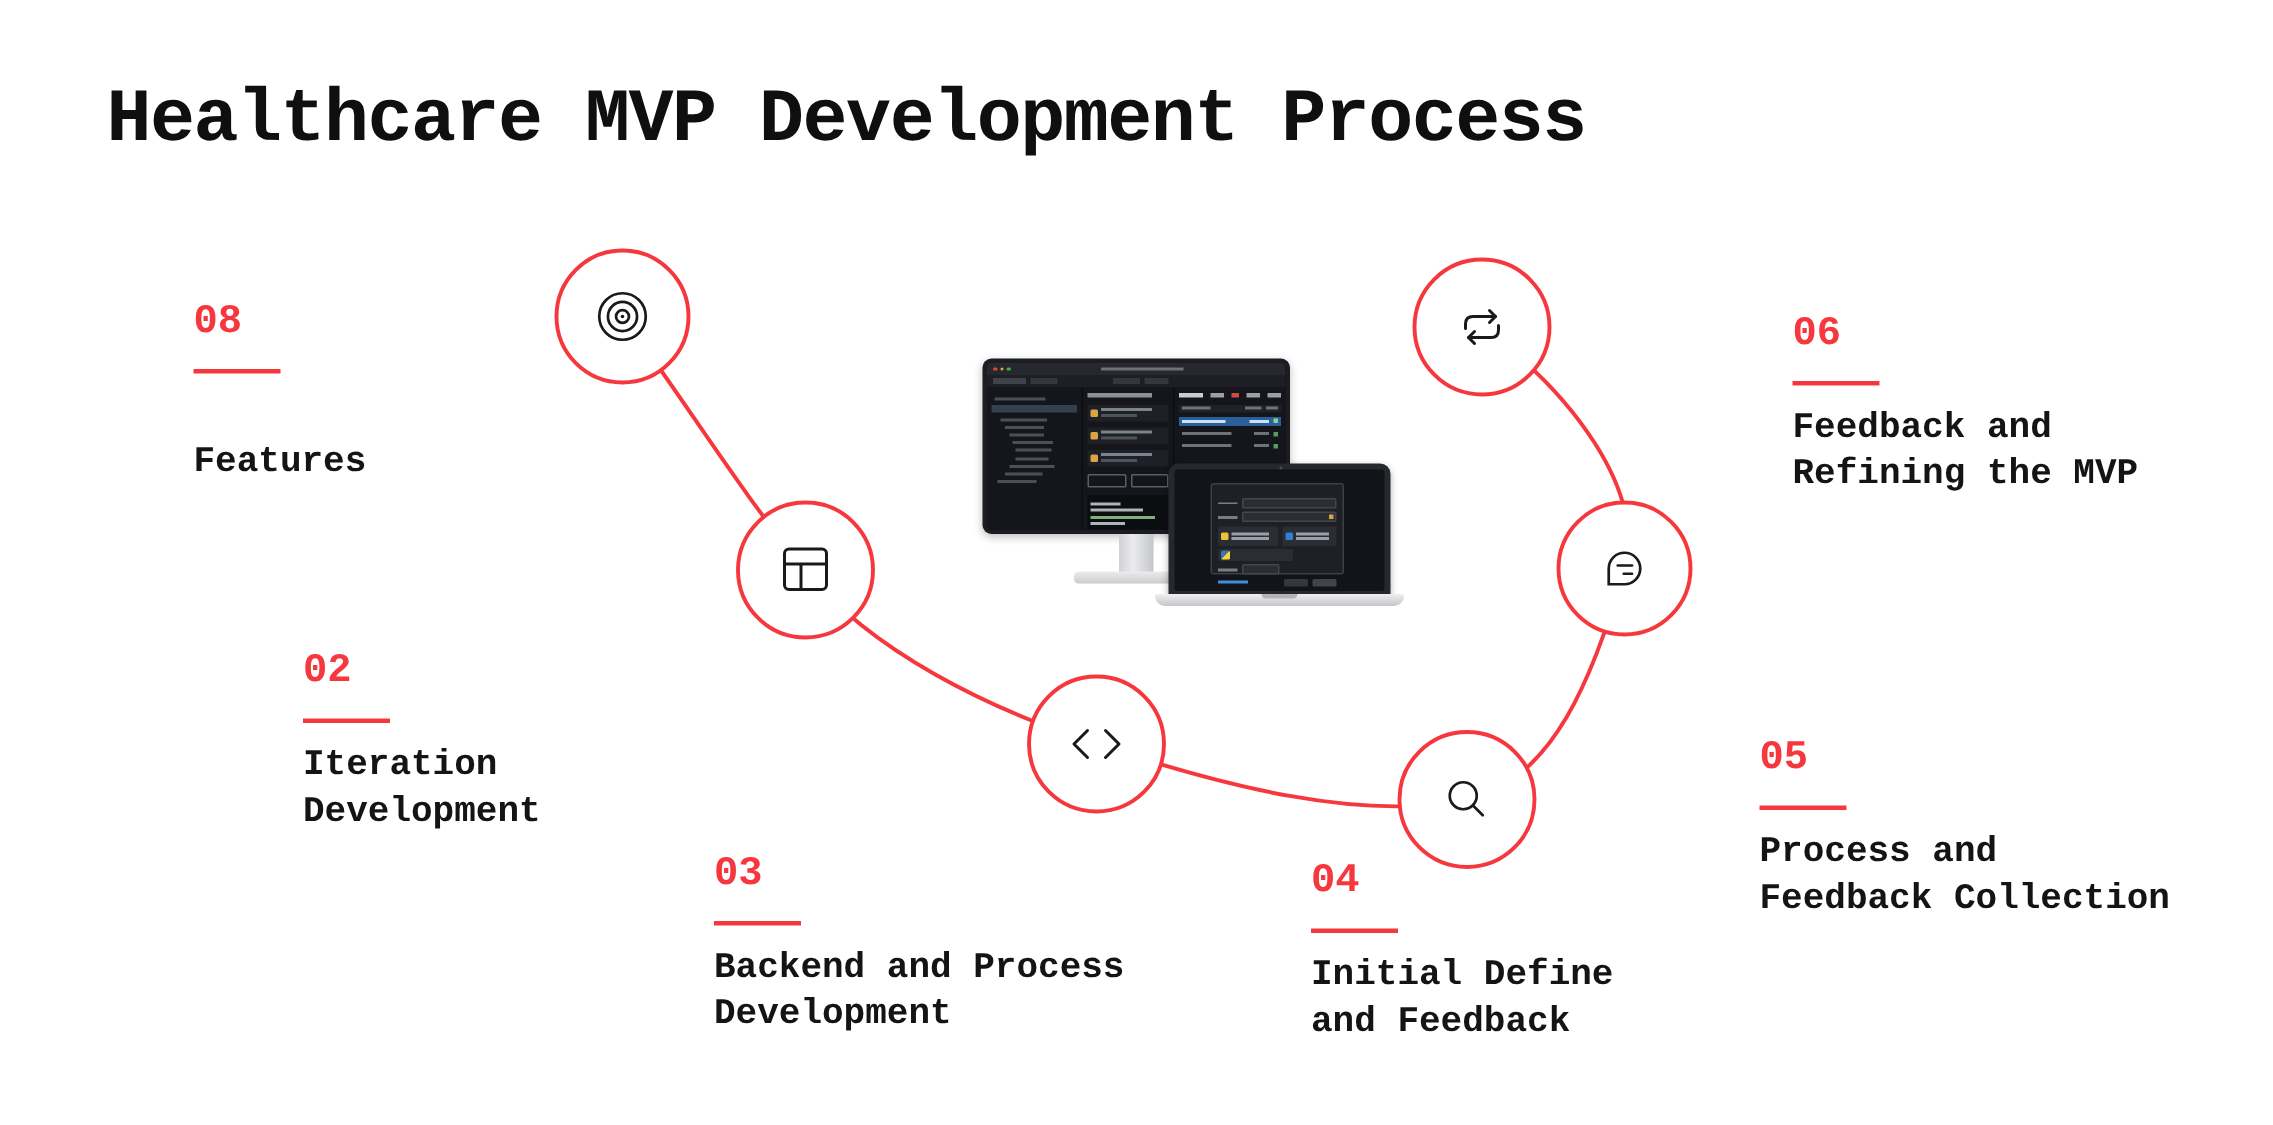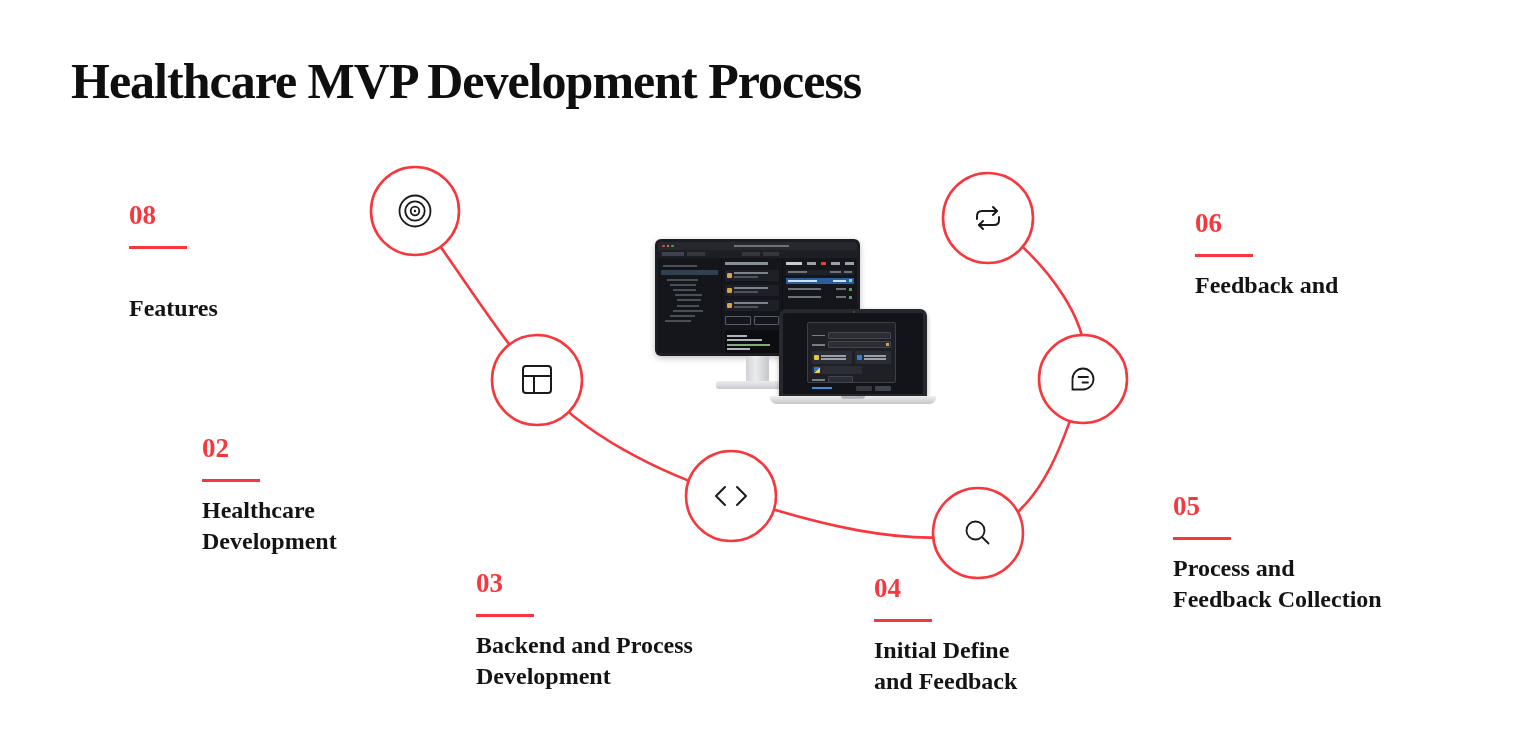--- a/index.html
+++ b/index.html
@@ -1,17 +1,17 @@
 <!DOCTYPE html>
 <html><head>
 <meta charset="utf-8">
 <style>
   html,body{margin:0;padding:0;background:#ffffff;}
   .canvas{position:relative;width:1515px;height:750px;background:#ffffff;overflow:hidden;
-          font-family:Liberation Serif, serif;}
+          font-family:Liberation Mono, monospace;}
 
   
   .page-title{position:absolute;left:71px;top:52px;font-size:50px;font-weight:800;
               letter-spacing:-1px;color:#0f0f0f;}
 
   
   svg.flow{position:absolute;left:0;top:0;z-index:1;}
   .flow-line{fill:none;stroke:#f6383e;stroke-width:2.6;}
   .node{fill:#ffffff;stroke:#f6383e;stroke-width:2.6;}
   .ic{stroke:#1a1a1a;fill:none;stroke-width:2;}
@@ -184,21 +184,21 @@
     <div class="step-title">
       <br>
       <span>Features</span>
     </div>
   </div>
 
   <div class="step" style="left:202px;top:433px;">
     <div class="step-num">02</div>
     <div class="step-rule"></div>
     <div class="step-title">
-      <span>Healthcare</span><br>
+      <span>Iteration</span><br>
       <span>Development</span>
     </div>
   </div>
 
   <div class="step" style="left:476px;top:568px;">
     <div class="step-num">03</div>
     <div class="step-rule"></div>
     <div class="step-title">
       <span>Backend and Process</span><br>
       <span>Development</span>
@@ -221,20 +221,21 @@
       <span>Process and</span><br>
       <span>Feedback Collection</span>
     </div>
   </div>
 
   <div class="step" style="left:1195px;top:208px;">
     <div class="step-num">06</div>
     <div class="step-rule"></div>
     <div class="step-title">
       <span>Feedback and</span><br>
+      <span>Refining the MVP</span>
     </div>
   </div>
 
   <div class="devices">
 
     <div class="monitor">
       <div class="mon-bezel">
         <div class="mon-display">
           <div class="mon-titlebar">
             <span class="dot r"></span>

